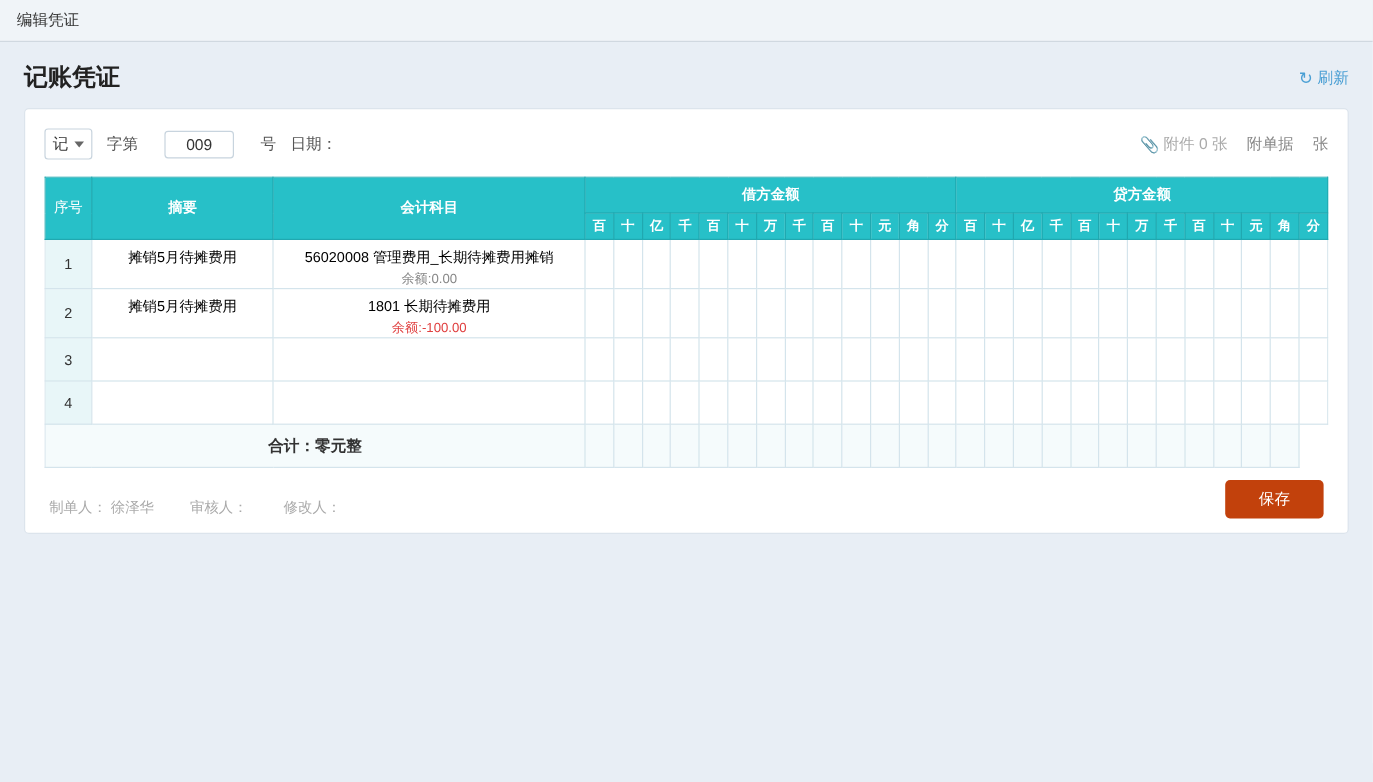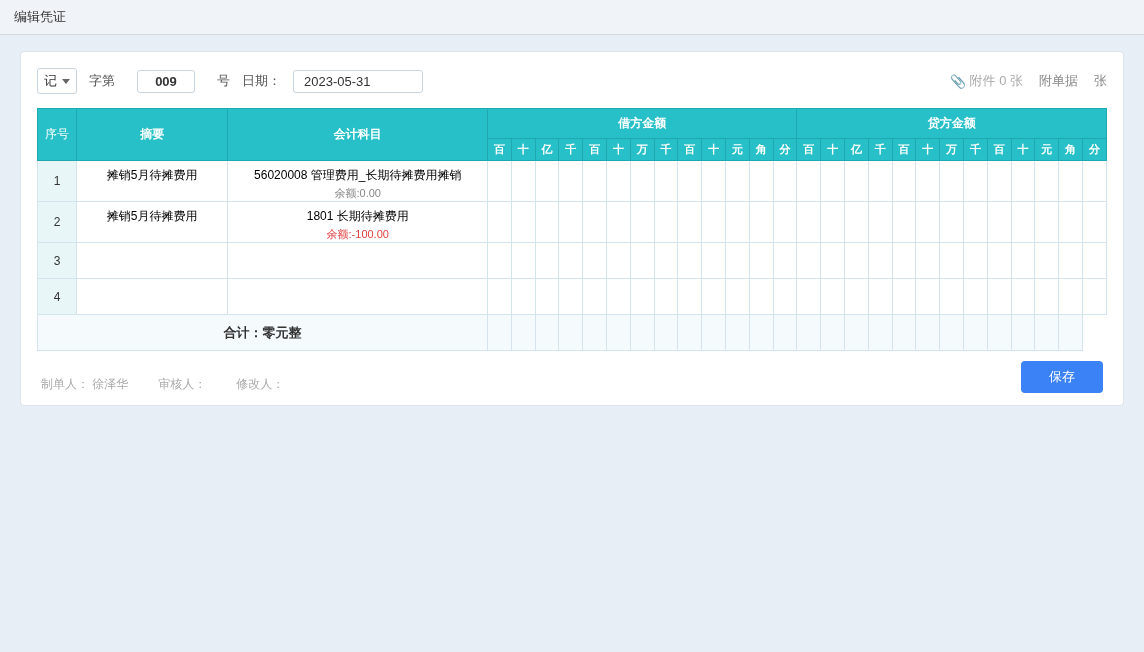--- a/index.html
+++ b/index.html
@@ -80,21 +80,20 @@
       color: #555;
     }
     .num-input {
       border: 1px solid #c8d4de;
       border-radius: 3px;
       padding: 3px 8px;
       width: 58px;
       font-size: 13px;
       text-align: center;
       color: #333;
-      font-weight: bold;
     }
     .date-input {
       border: 1px solid #c8d4de;
       border-radius: 3px;
       padding: 3px 10px;
       width: 130px;
       font-size: 13px;
       color: #333;
       background: #fff;
     }
@@ -158,21 +157,21 @@
       display: flex;
       align-items: flex-end;
       gap: 30px;
       margin-top: 10px;
       padding: 0 4px;
       color: #aaa;
       font-size: 12px;
     }
     .save-btn {
       margin-left: auto;
-      background: #3b82f6;
+      background: #c2410c;
       color: #fff;
       border: none;
       border-radius: 4px;
       padding: 7px 28px;
       font-size: 13px;
       cursor: pointer;
     }
     .table-wrapper {
       position: relative;
       overflow: hidden;
@@ -203,35 +202,41 @@
   </style>
 </head>
 <body>
 
 <div class="window-titlebar">
   <span>编辑凭证</span>
 </div>
 
 <div class="main-content">
 
+  <div class="page-title-row">
+    <h1 class="page-title">记账凭证</h1>
+    <button class="refresh-btn">
+      <span class="refresh-icon">↻</span>
+      <span>刷新</span>
+    </button>
+  </div>
 
   <div class="card">
 
     <div class="form-row">
       <div class="ji-select">
         <span>记</span>
         <span class="chevron-down"></span>
       </div>
       <span class="zi-di">
         <span>字第</span>
         <input class="num-input" type="text" value="009" style="">
         <span>号</span>
       </span>
       <span class="form-label">日期：</span>
-      <input class="date-input" type="text" value="2023-05-31" style="">
       <div class="attachment-area">
         <span class="attach-link">
           <span class="clip-icon">📎</span>
           <span>附件 0 张</span>
         </span>
         <span>附单据</span>
         <span>张</span>
       </div>
     </div>
 

